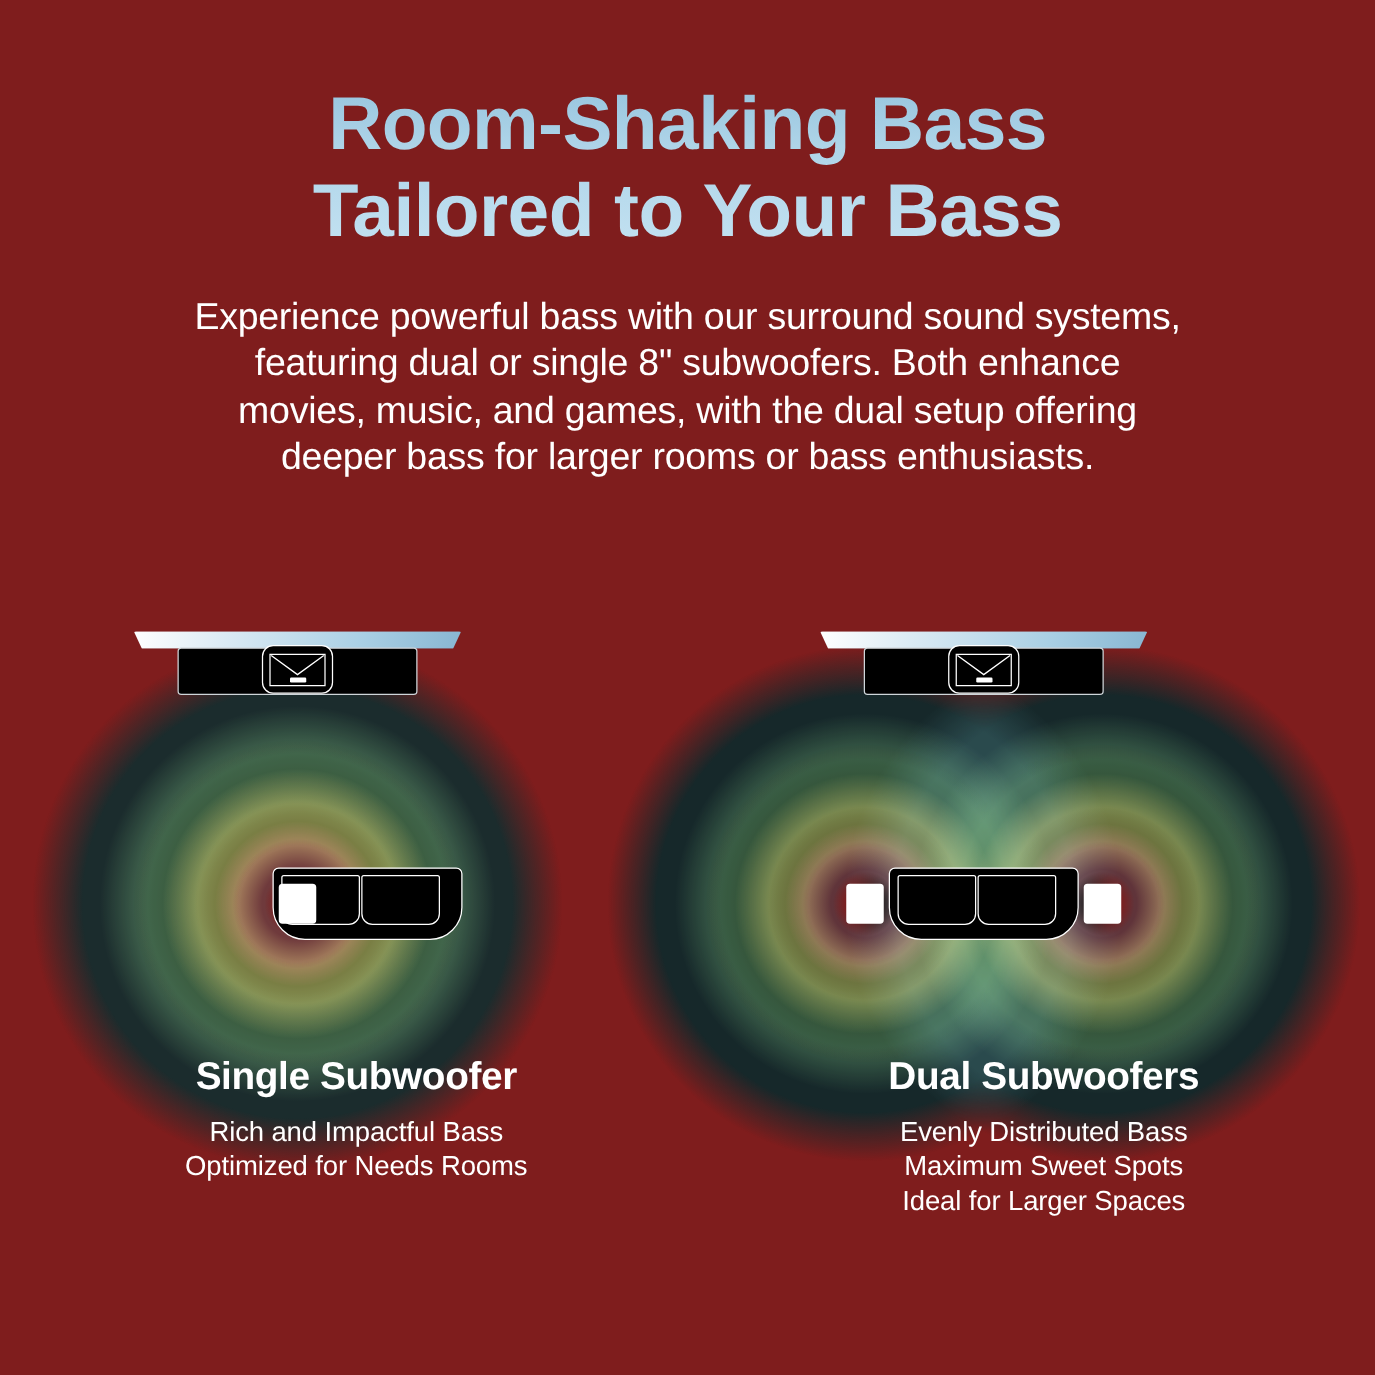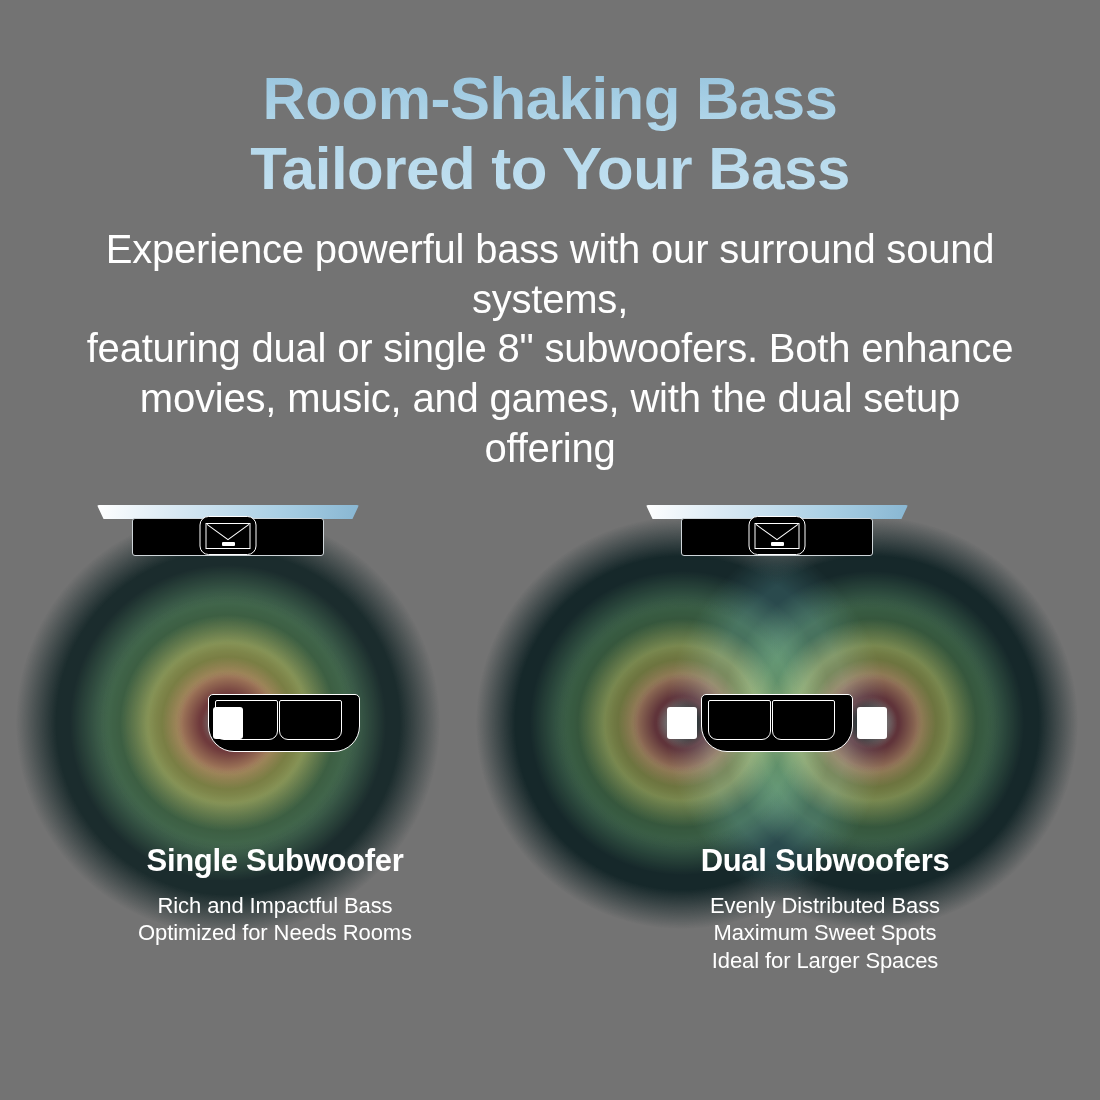--- a/index.html
+++ b/index.html
@@ -4,49 +4,49 @@
 <title>Room-Shaking Bass</title>
 <style>
   * { margin:0; padding:0; box-sizing:border-box; }
   html,body { background:#000; }
   body {
     width:1100px; height:1100px;
     font-family:"Liberation Sans","DejaVu Sans",sans-serif;
     overflow:hidden;
     position:relative;
   }
-  .stage { position:absolute; inset:0; background:#737373; }
+  .stage { position:absolute; inset:0; background:#7f1d1d; }
 
   
   .header { position:absolute; top:0; left:0; width:1100px; text-align:center; }
   .title {
     margin-top:64px;
     font-size:60px;
     font-weight:700;
     line-height:1.16;
     letter-spacing:-0.5px;
     background:linear-gradient(180deg,#95c3dd 0%,#aed4e8 38%,#c4e2f2 100%);
     -webkit-background-clip:text;
     background-clip:text;
     color:transparent;
     -webkit-text-fill-color:transparent;
   }
   .subtitle {
-    margin:22px auto 0;
+    margin:32px auto 0;
     width:940px;
-    font-size:40px;
+    font-size:30px;
     font-weight:400;
     line-height:1.24;
     color:#ffffff;
     letter-spacing:-0.2px;
     text-align:center;
   }
 
   
-  .panels { position:absolute; top:440px; left:0; width:1025px; height:620px; }
+  .panels { position:absolute; top:440px; left:10px; width:1025px; height:620px; }
   .panel { position:absolute; top:0; height:620px; }
   .panel.left  { left:0px;   width:550px; }
   .panel.right { left:550px; width:550px; }
 
   
   .waves {
     position:absolute; left:0; top:0; width:550px; height:560px;
     isolation:isolate;
     overflow:visible;
   }
@@ -147,20 +147,21 @@
 
   <div class="header">
     <h1 class="title">
       <span>Room-Shaking Bass</span><br>
       <span>Tailored to Your Bass</span>
     </h1>
     <p class="subtitle">
       <span>Experience powerful bass with our surround sound systems,</span><br>
       <span>featuring dual or single 8" subwoofers. Both enhance</span><br>
       <span>movies, music, and games, with the dual setup offering</span><br>
+      <span>deeper bass for larger rooms or bass enthusiasts.</span>
     </p>
   </div>
 
   <div class="panels">
 
     <div class="panel left">
 
       <div class="waves" id="waves-single">
           <div class="wave" style="left: 228px; top: 283px; width: 424px; height: 424px; background: radial-gradient(circle closest-side, rgba(0, 0, 0, 0) 0%, rgba(0, 0, 0, 0) 34.1%, rgb(27, 44, 45) 62%, rgb(27, 44, 45) 81%, rgba(27, 44, 45, 0) 100%);"></div>
           <div class="wave" style="left: 228px; top: 283px; width: 316px; height: 316px; background: radial-gradient(circle closest-side, rgba(0, 0, 0, 0) 0%, rgba(0, 0, 0, 0) 28.6%, rgb(47, 76, 44) 52%, rgb(47, 76, 44) 76%, rgba(47, 76, 44, 0) 100%);"></div>

